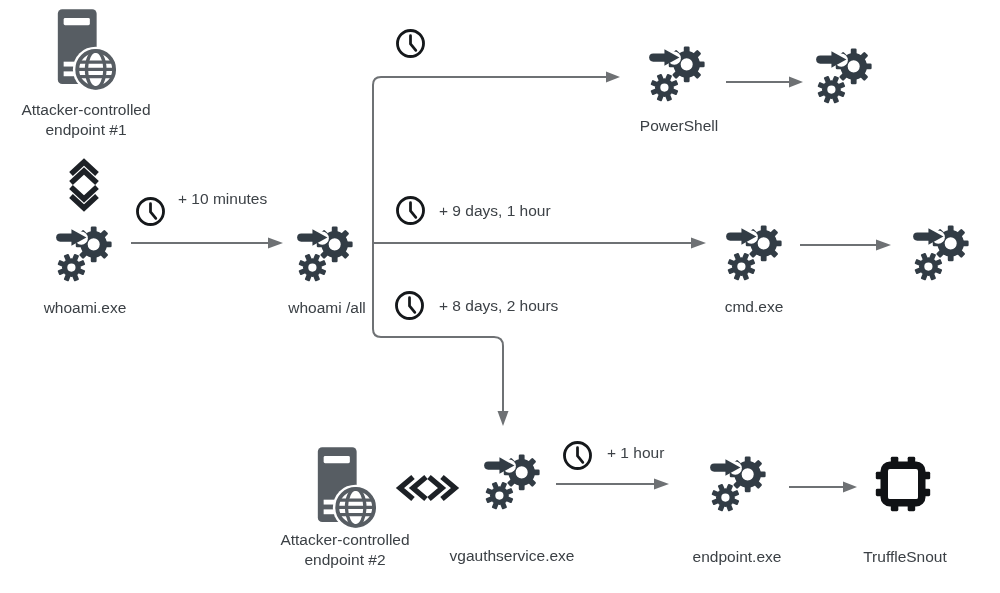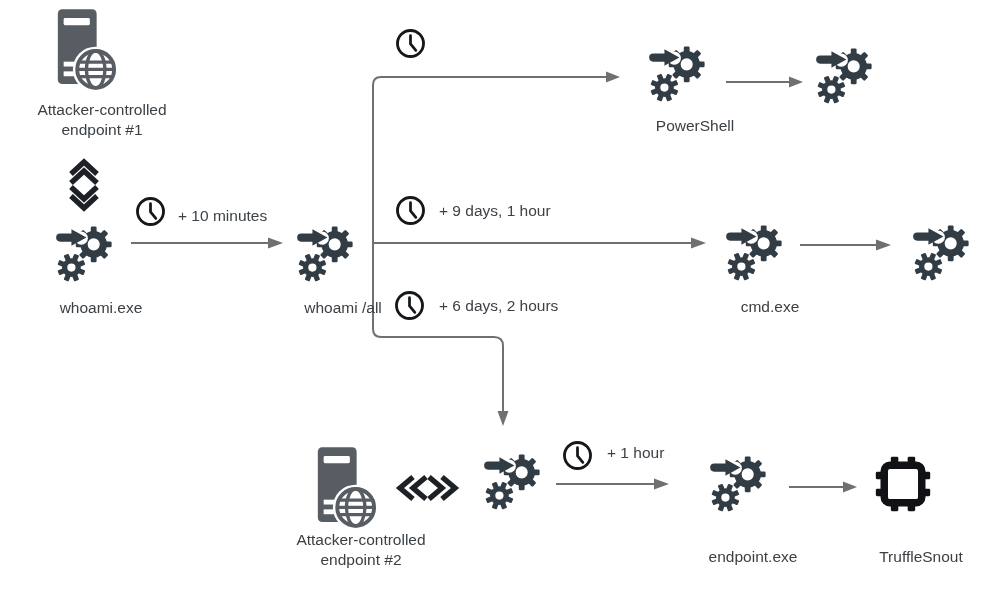--- a/index.html
+++ b/index.html
@@ -4,21 +4,21 @@
 <style>
   html,body{margin:0;padding:0;background:#ffffff;}
   .stage{
     position:relative;width:1000px;height:593px;background:#ffffff;overflow:hidden;
     font-family:"Liberation Sans",sans-serif;
   }
   .stage svg.icon{position:absolute;display:block;}
   .node-label{
     position:absolute;transform:translateX(-50%);
     text-align:center;white-space:pre-line;
-    font-size:15.5px;line-height:1.26;color:#3b4045;margin-left:16px;
+    font-size:15.5px;line-height:1.26;color:#3b4045;
   }
   .delay-label{
     position:absolute;font-size:15.5px;color:#3d4247;white-space:nowrap;
   }
   .overlay{position:absolute;left:0;top:0;}
   .connector path{stroke:#6e7174;stroke-width:2;fill:none;}
   .connector polygon{fill:#6e7174;stroke:none;}
   .chevrons path{stroke:#1d2126;stroke-width:5.4;fill:none;stroke-linecap:butt;stroke-linejoin:miter;}
 </style>
 </head>
@@ -181,29 +181,30 @@
   <svg class="icon" style="left:394px;top:194px;width:33px;height:33px" viewBox="0 0 36 36">
       <use href="#sym-clock"></use>
     </svg>
   <svg class="icon" style="left:393px;top:289px;width:33px;height:33px" viewBox="0 0 36 36">
       <use href="#sym-clock"></use>
     </svg>
   <svg class="icon" style="left:561px;top:439px;width:33px;height:33px" viewBox="0 0 36 36">
       <use href="#sym-clock"></use>
     </svg>
 
-  <div class="delay-label" style="left:178px;top:207px">+ 10 minutes</div>
+  <div class="delay-label" style="left:178px;top:190px">+ 10 minutes</div>
   <div class="delay-label" style="left:439px;top:202px">+ 9 days, 1 hour</div>
-  <div class="delay-label" style="left:439px;top:297px">+ 6 days, 2 hours</div>
+  <div class="delay-label" style="left:439px;top:297px">+ 8 days, 2 hours</div>
   <div class="delay-label" style="left:607px;top:444px">+ 1 hour</div>
 
   <div class="node-label" style="left:86px;top:100px">Attacker-controlled
 endpoint #1</div>
   <div class="node-label" style="left:85px;top:298px">whoami.exe</div>
   <div class="node-label" style="left:327px;top:298px">whoami /all</div>
   <div class="node-label" style="left:679px;top:116px">PowerShell</div>
   <div class="node-label" style="left:754px;top:297px">cmd.exe</div>
   <div class="node-label" style="left:345px;top:530px">Attacker-controlled
 endpoint #2</div>
+  <div class="node-label" style="left:512px;top:546px">vgauthservice.exe</div>
   <div class="node-label" style="left:737px;top:547px">endpoint.exe</div>
   <div class="node-label" style="left:905px;top:547px">TruffleSnout</div>
 
 </div>
 
 </body></html>

